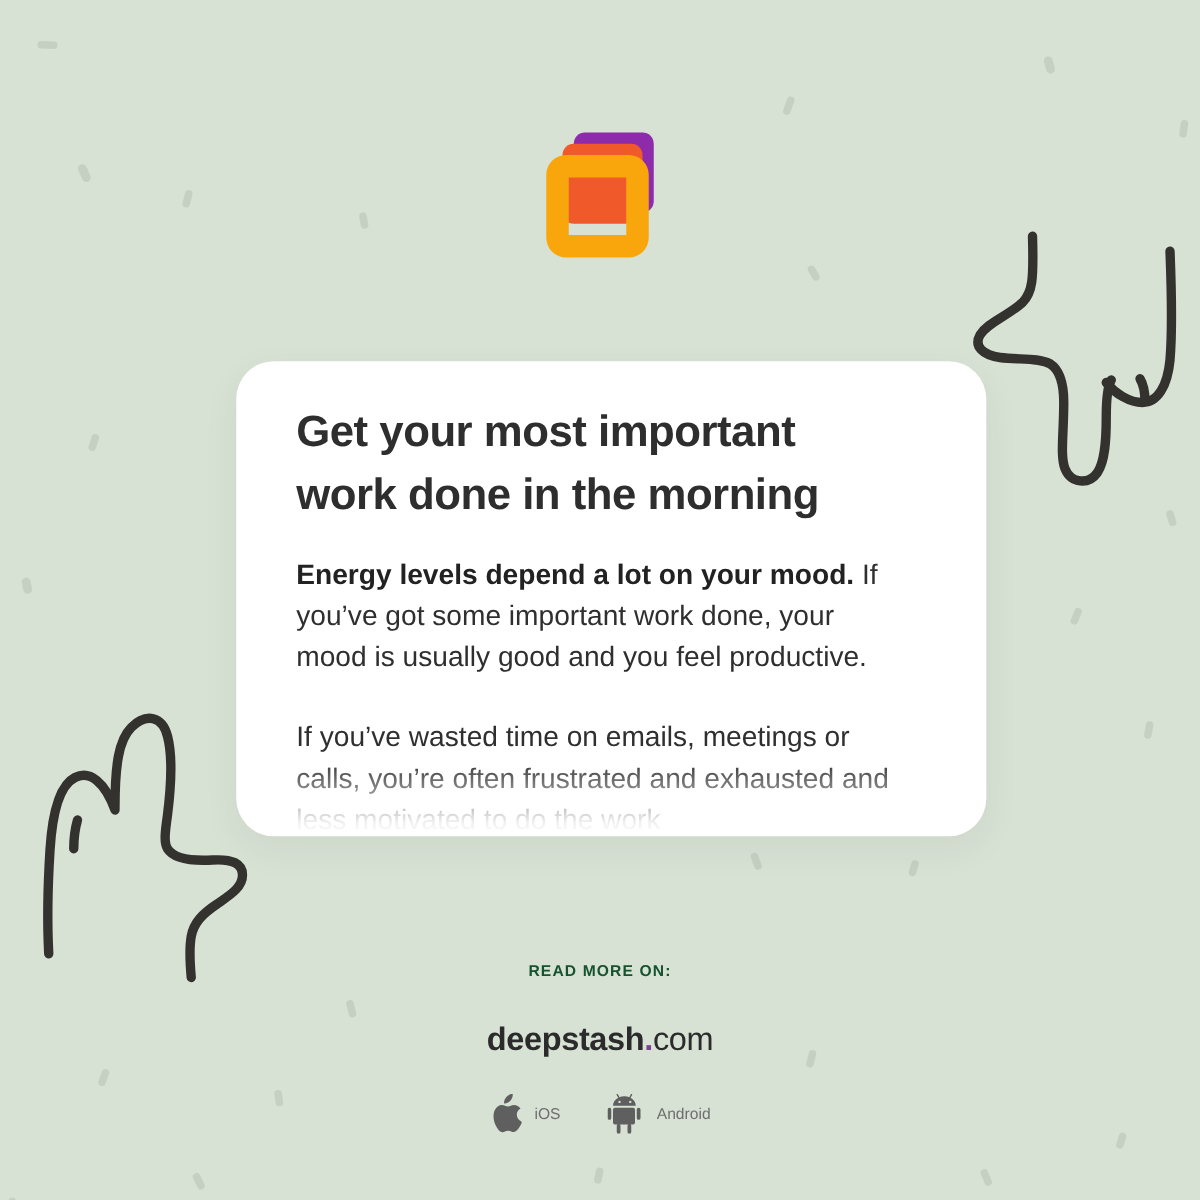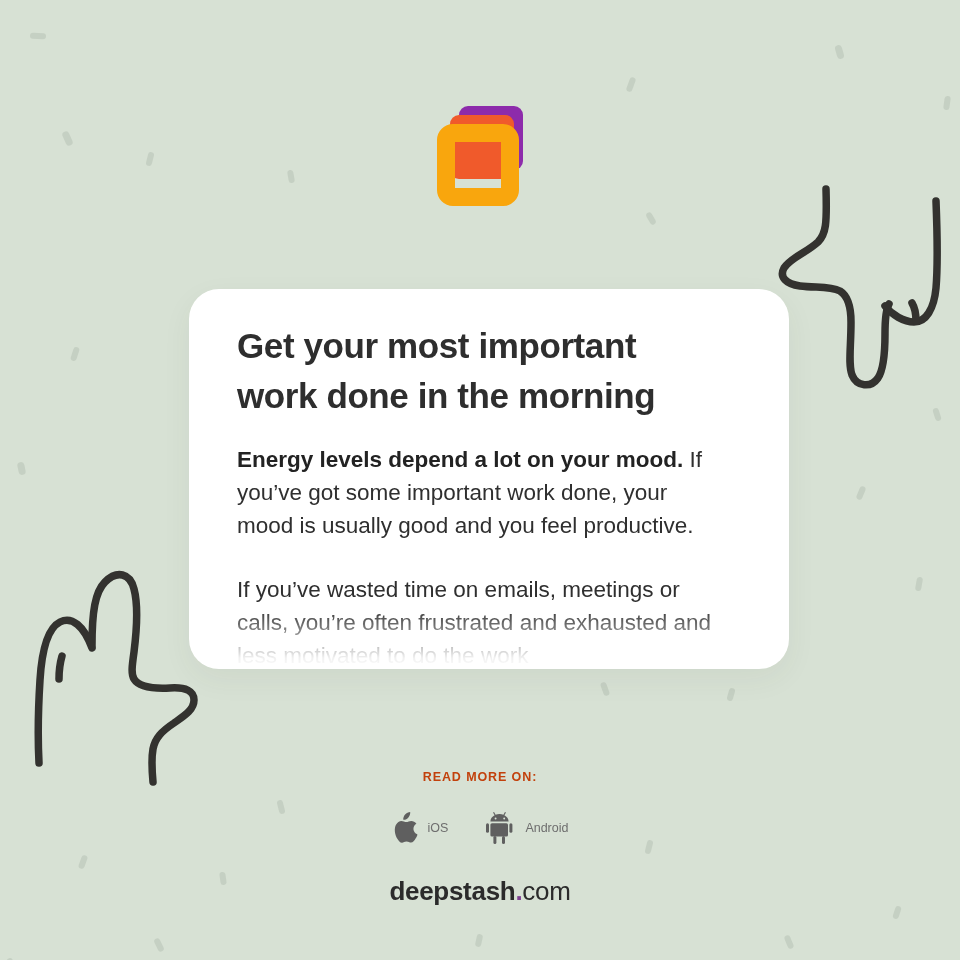--- a/index.html
+++ b/index.html
@@ -200,21 +200,25 @@
           <span>If you’ve wasted time on emails, meetings or calls, you’re often frustrated and exhausted</span>
           <span>and less motivated to do the work</span>
         </p>
       </div>
 
     </div>
   </div>
 
   <div id="footer">
 
-    <div id="read-more" style="color: #c2410c;">READ MORE ON:</div>
+    <div id="read-more" style="color: #14532d;">READ MORE ON:</div>
+
+    <div id="wordmark">
+      <span class="ds">deepstash</span><span class="dot" style="color: rgb(126, 65, 145);">.</span><span class="com">com</span>
+    </div>
 
     <div id="stores">
 
       <div class="store">
         <svg width="27" height="32" viewBox="0 0 27 32">
           <path fill="#5f5f5f" d="M18.2 0c.2 2-.6 4-1.8 5.4-1.2 1.5-3.2 2.6-5.1 2.4-.3-1.9.7-3.9 1.8-5.2C14.4 1.1 16.5.1 18.2 0z"></path>
           <path fill="#5f5f5f" d="M25.3 23.3c-.6 1.4-.9 2-1.7 3.3-1.1 1.8-2.7 4-4.6 4-1.7 0-2.2-1.1-4.5-1.1s-2.8 1.1-4.5 1.2c-1.9.1-3.4-2-4.5-3.8C2.4 22.3 2.1 16 4 12.7c1.3-2.3 3.4-3.7 5.4-3.7 2 0 3.3 1.1 5 1.1 1.6 0 2.6-1.1 5-1.1 1.8 0 3.7 1 5 2.7-4.4 2.4-3.7 8.7.9 10.6z"></path>
         </svg>
         <span class="store-label">iOS</span>
       </div>
@@ -229,19 +233,15 @@
             <rect x="0" y="11.2" width="3" height="9.6" rx="1.5"></rect>
             <rect x="23.4" y="11.2" width="3" height="9.6" rx="1.5"></rect>
             <rect x="7.4" y="24" width="3" height="8" rx="1.5"></rect>
             <rect x="16" y="24" width="3" height="8" rx="1.5"></rect>
           </g>
         </svg>
         <span class="store-label">Android</span>
       </div>
 
     </div>
-
-    <div id="wordmark">
-      <span class="ds">deepstash</span><span class="dot" style="color: rgb(126, 65, 145);">.</span><span class="com">com</span>
-    </div>
   </div>
 
 </div>
 
 </body></html>

